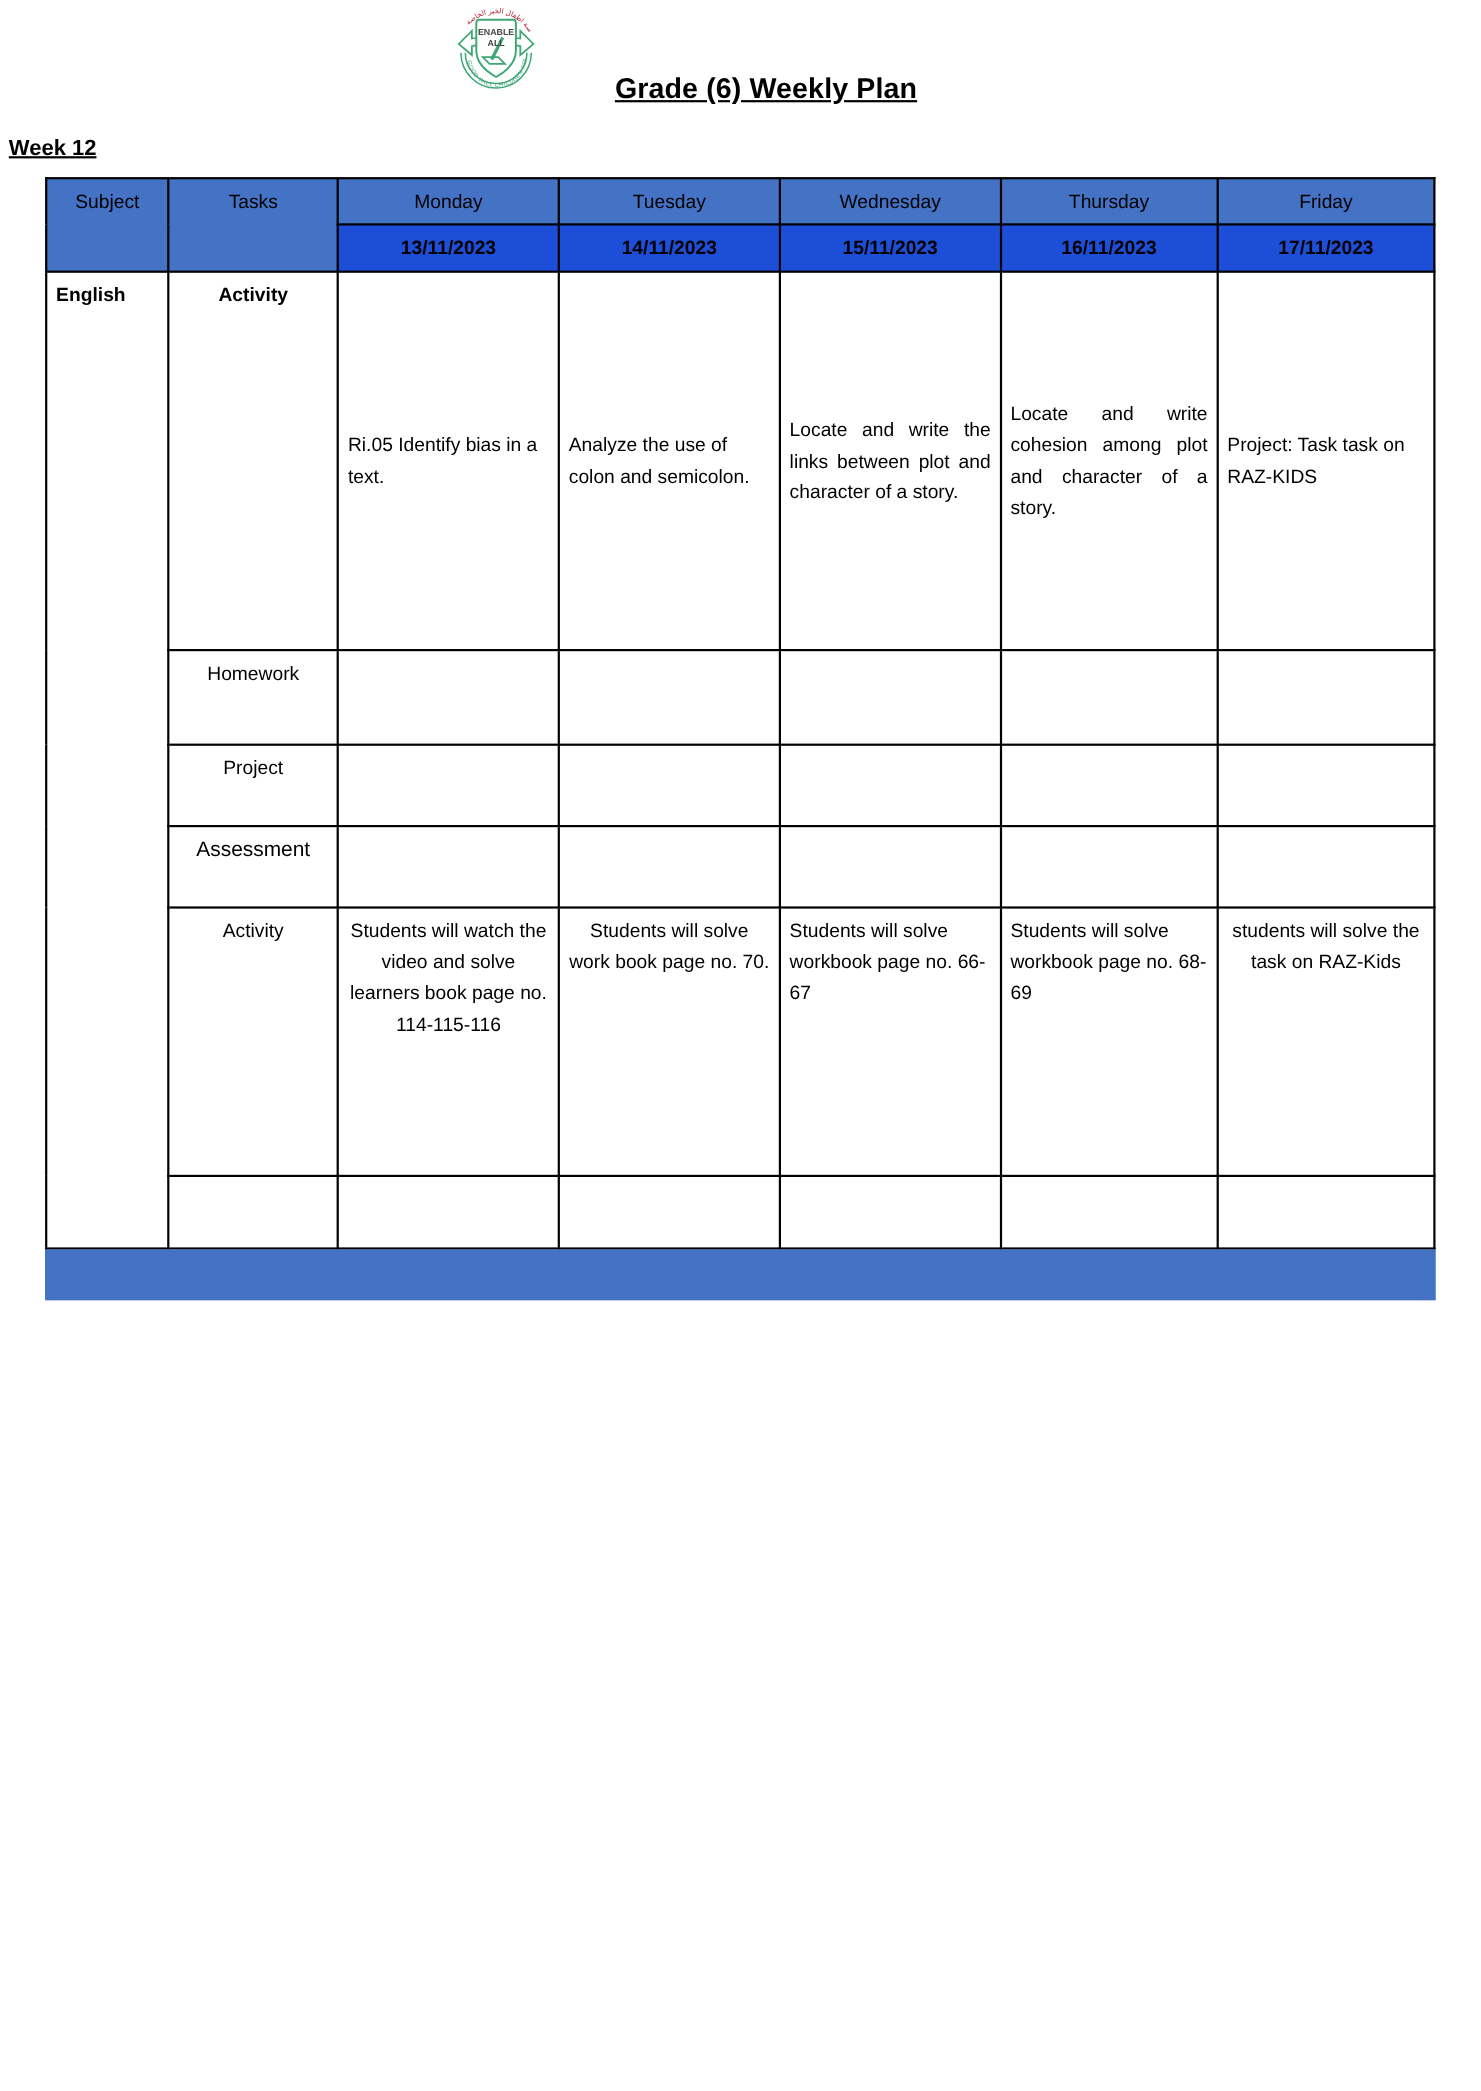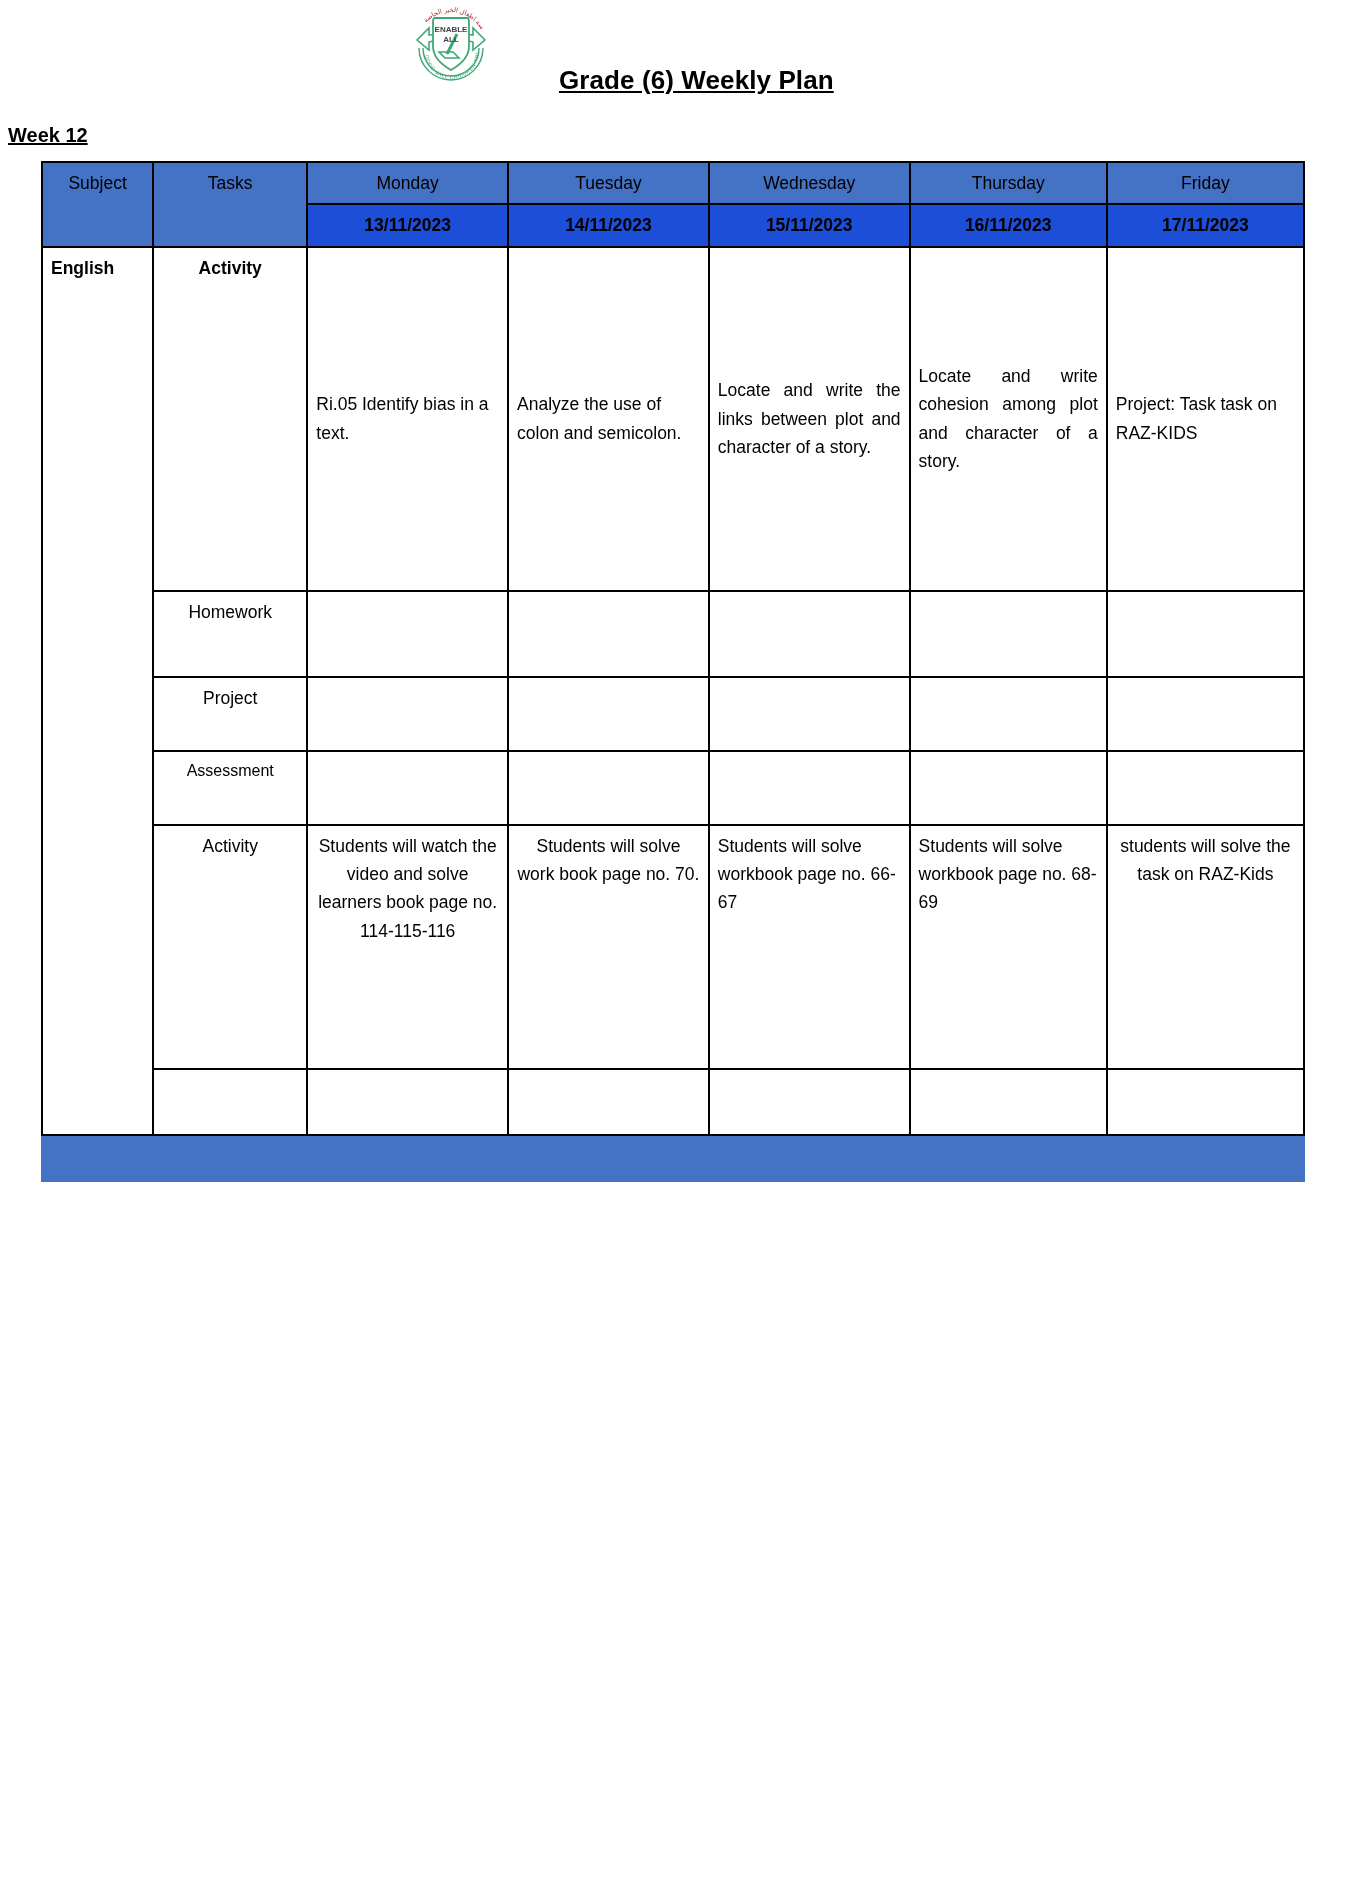--- a/index.html
+++ b/index.html
@@ -214,21 +214,21 @@
       <tr class="row-project">
         <td class="ctr">Project</td>
         <td></td>
         <td></td>
         <td></td>
         <td></td>
         <td></td>
       </tr>
 
       <tr class="row-assess">
-        <td class="ctr" style="font-size:16px">Assessment</td>
+        <td class="ctr" style="font-size:19px">Assessment</td>
         <td></td>
         <td></td>
         <td></td>
         <td></td>
         <td></td>
       </tr>
 
       <tr class="row-activity">
         <td class="ctr">Activity</td>
         <td class="act-cell ctr">Students will watch the video and solve learners book page no. 114-115-116</td>

